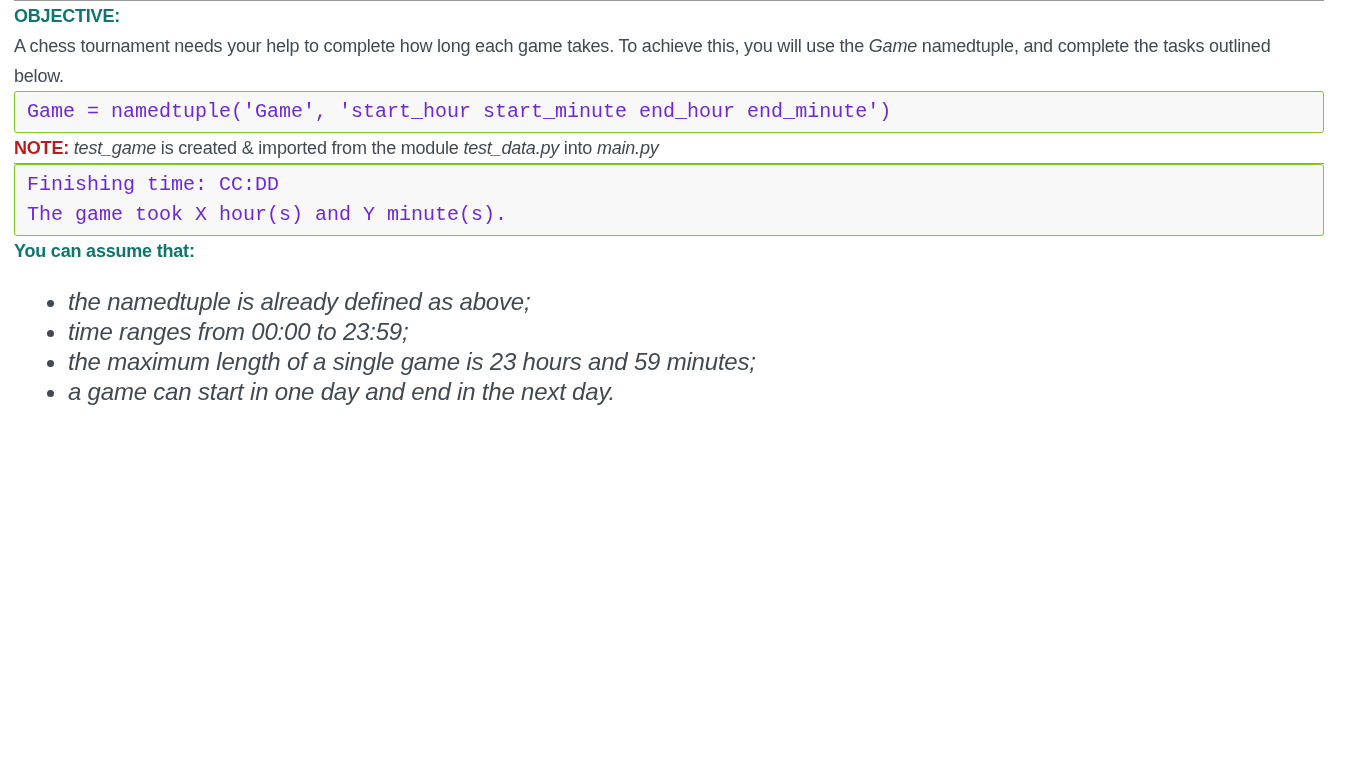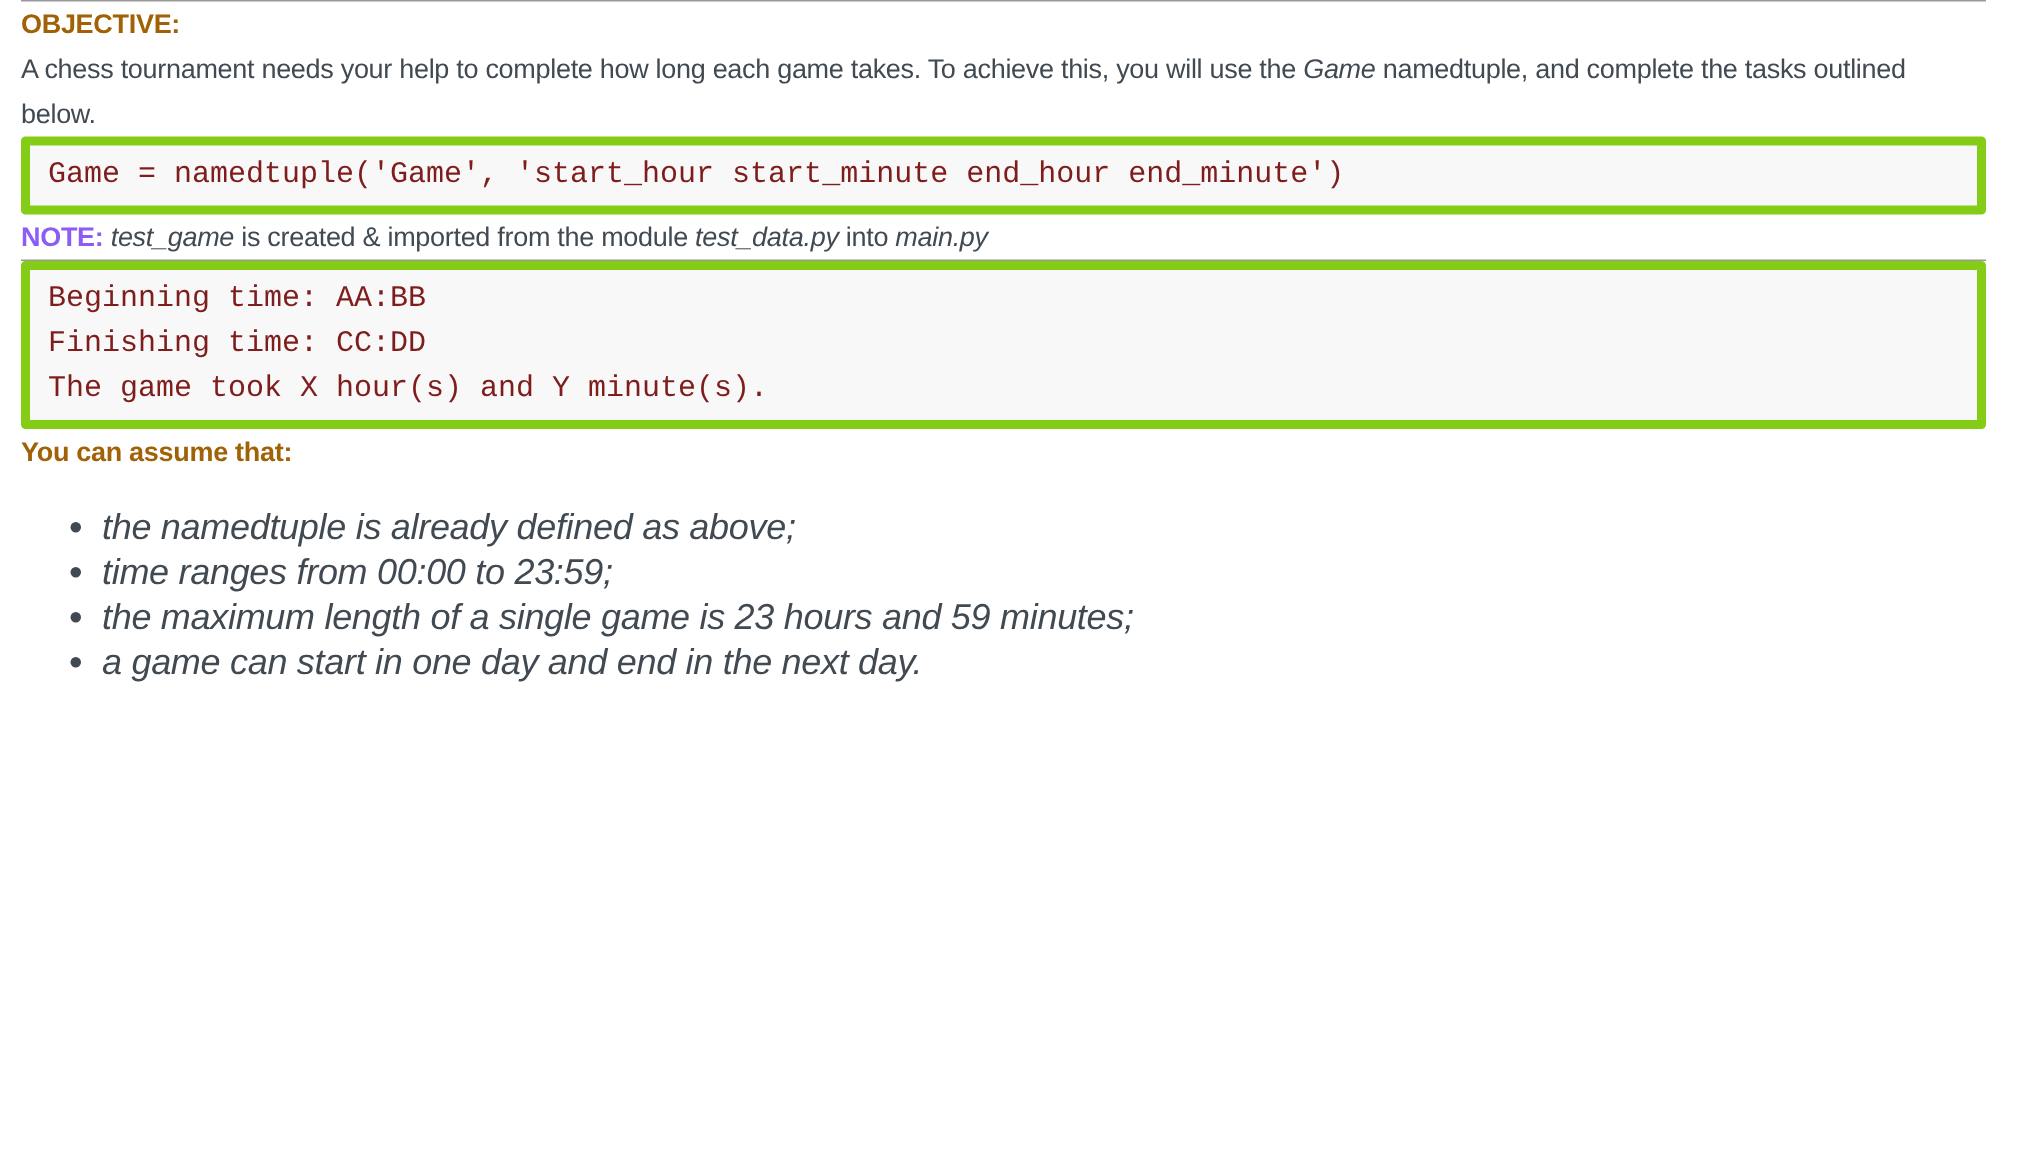--- a/index.html
+++ b/index.html
@@ -34,33 +34,33 @@
     margin: 0;
     font-size: 18px;
     line-height: 30px;
     letter-spacing: -0.2px;
     max-width: 1290px;
   }
   .mt-sm { margin-top: 13px; }
   .mt-note { margin-top: 20px; }
   .mt-task { margin-top: 10px; }
   .mt-assume { margin-top: 22px; }
-  .bold-head { font-weight: 700; color: #a16207; }
-  strong { font-weight: 700; color: #8b5cf6; }
+  .bold-head { font-weight: 700; color: #0f766e; }
+  strong { font-weight: 700; color: #b91c1c; }
   em { font-style: italic; margin-top: 34px; }
   pre.code-block {
     margin: 0;
     background: #f8f8f8;
-    border: 6px solid #84cc16;
+    border: 1px solid #84cc16;
     border-radius: 3px;
     padding: 5px 12px;
     font-family: "Liberation Mono", monospace;
     font-size: 20px;
     line-height: 30px;
-    color: #7f1d1d;
+    color: #6d28d9;
     white-space: pre;
     overflow: hidden;
   }
   .code-one { margin-top: 22px; }
   .code-multi { margin-top: 23px; }
   .code-line { white-space: pre; }
   ul.assume-list {
     margin: 21px 0 0 0;
     padding: 0 0 0 54px;
     list-style: disc;
@@ -86,21 +86,21 @@
   <p class="para"><span>A chess tournament needs your help to complete how long each game takes. To achieve this, you will use the </span><em>Game</em><span> namedtuple, and complete the tasks outlined below.</span></p>
 
 
   <pre class="code-block code-one">Game = namedtuple('Game', 'start_hour start_minute end_hour end_minute')</pre>
 
   <p class="para mt-note"><strong>NOTE: </strong><em>test_game</em><span> is created &amp; imported from the module </span><em>test_data.py</em><span> into </span><em>main.py</em></p>
 
   <hr class="rule rule-mid">
 
 
-  <pre class="code-block code-multi"><div class="code-line">Beginning time: AA:BB</div><div class="code-line">Finishing time: CC:DD</div><div class="code-line">The game took X hour(s) and Y minute(s).</div></pre>
+  <pre class="code-block code-multi"><div class="code-line">Finishing time: CC:DD</div><div class="code-line">The game took X hour(s) and Y minute(s).</div></pre>
 
   <p class="para bold-head mt-assume">You can assume that:</p>
 
   <ul class="assume-list">
     <li>the namedtuple is already defined as above;</li>
     <li>time ranges from 00:00 to 23:59;</li>
     <li>the maximum length of a single game is 23 hours and 59 minutes;</li>
     <li>a game can start in one day and end in the next day.</li>
   </ul>
 

